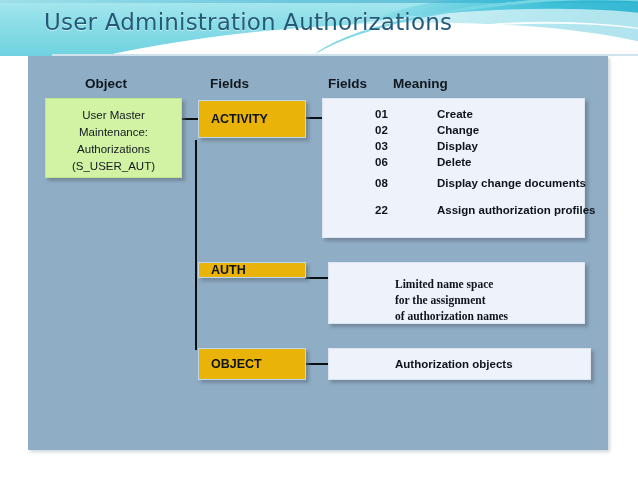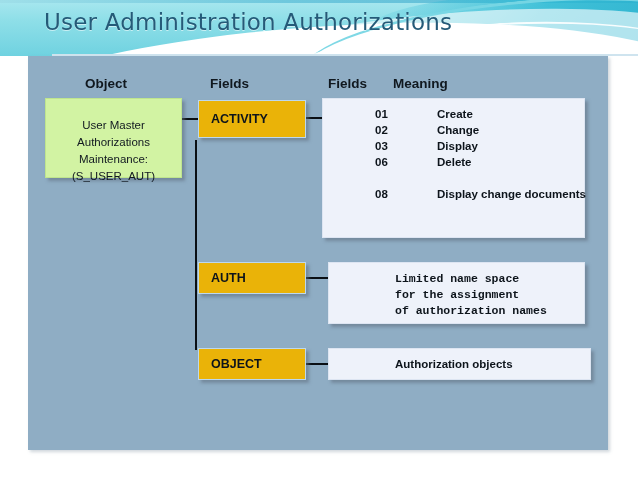--- a/index.html
+++ b/index.html
@@ -103,31 +103,31 @@
     border:1px solid #bcd8ef;
   }
   .contentbox{
     background:#eef2fa;
     border:1px solid #dde5f2;
   }
 
   
   #obj-box{
     left:45px;top:98px;width:137px;height:80px;
-    padding-top:18px;
+    padding-top:8px;
     text-align:center;
   }
   #obj-box .line{
     font-size:11.5px;color:#111820;line-height:17px;
     font-family:"Liberation Sans", sans-serif;
   }
 
   
   #f-activity{left:198px;top:100px;width:108px;height:38px;}
-  #f-auth    {left:198px;top:262px;width:108px;height:32px;}
+  #f-auth    {left:198px;top:262px;width:108px;height:16px;}
   #f-object  {left:198px;top:348px;width:108px;height:32px;}
   .fieldbox .flabel{
     position:absolute;left:12px;top:50%;transform:translateY(-50%);
     font-size:12.5px;font-weight:bold;color:#0d141b;
     font-family:"Liberation Sans", sans-serif;
     white-space:nowrap;
   }
 
   
   #c-values{left:322px;top:98px;width:263px;height:140px;}
@@ -142,21 +142,22 @@
     font-family:"Liberation Sans", sans-serif;
   }
   .vrow .code{display:inline-block;width:62px;padding-left:42px;}
   .vrow .mean{display:inline-block;text-align:right;}
 
   
   #c-auth .aline{
     position:absolute;left:66px;
     font-size:11.5px;font-weight:bold;color:#0d141b;
     white-space:nowrap;
-    font-family:Liberation Mono, monospace;
+    font-family:Liberation Serif, serif;
+    margin-top:6px;
   }
   
   #c-object .oline{
     position:absolute;left:66px;top:50%;transform:translateY(-50%);
     font-size:11.5px;font-weight:bold;color:#0d141b;
     white-space:nowrap;
     font-family:"Liberation Sans", sans-serif;
   }
 
   
@@ -189,41 +190,42 @@
 <div class="colhead" id="ch-meaning">Meaning</div>
 
 <div class="conn" id="conn-v-spine"></div>
 <div class="conn" id="conn-h-obj"></div>
 <div class="conn" id="conn-h-act"></div>
 <div class="conn" id="conn-h-auth"></div>
 <div class="conn" id="conn-h-objb"></div>
 
 <div class="box greenbox" id="obj-box">
   <div class="line">User Master</div>
+  <div class="line">Maintenance:</div>
   <div class="line">Authorizations</div>
-  <div class="line">Maintenance:</div>
   <div class="line">(S_USER_AUT)</div>
 </div>
 
 <div class="box fieldbox" id="f-activity">
   <span class="flabel">ACTIVITY</span>
 </div>
 <div class="box fieldbox" id="f-auth">
   <span class="flabel">AUTH</span>
 </div>
 <div class="box fieldbox" id="f-object">
   <span class="flabel">OBJECT</span>
 </div>
 
 <div class="box contentbox" id="c-values">
     <div class="vrow" style="top: 9px;"><span class="code">01</span><span class="mean">Create</span></div>
     <div class="vrow" style="top: 25px;"><span class="code">02</span><span class="mean">Change</span></div>
     <div class="vrow" style="top: 41px;"><span class="code">03</span><span class="mean">Display</span></div>
     <div class="vrow" style="top: 57px;"><span class="code">06</span><span class="mean">Delete</span></div>
-    <div class="vrow" style="top: 89px;"><span class="code">08</span><span class="mean">Display change documents</span></div>
+    <div class="vrow" style="top: 78px;"><span class="code">08</span><span class="mean">Display change documents</span></div>
+    <div class="vrow" style="top: 105px;"><span class="code">22</span><span class="mean">Assign authorization profiles</span></div>
     <div class="vrow" style="top: 121px; margin-top: 44px;"><span class="code">24</span><span class="mean">Archive</span></div>
   </div>
 
 <div class="box contentbox" id="c-auth">
   <div class="aline" style="top:9px">Limited name space</div>
   <div class="aline" style="top:41px">of authorization names</div>
   <div class="aline" style="top:25px">for the assignment</div>
 </div>
 
 <div class="box contentbox" id="c-object">

